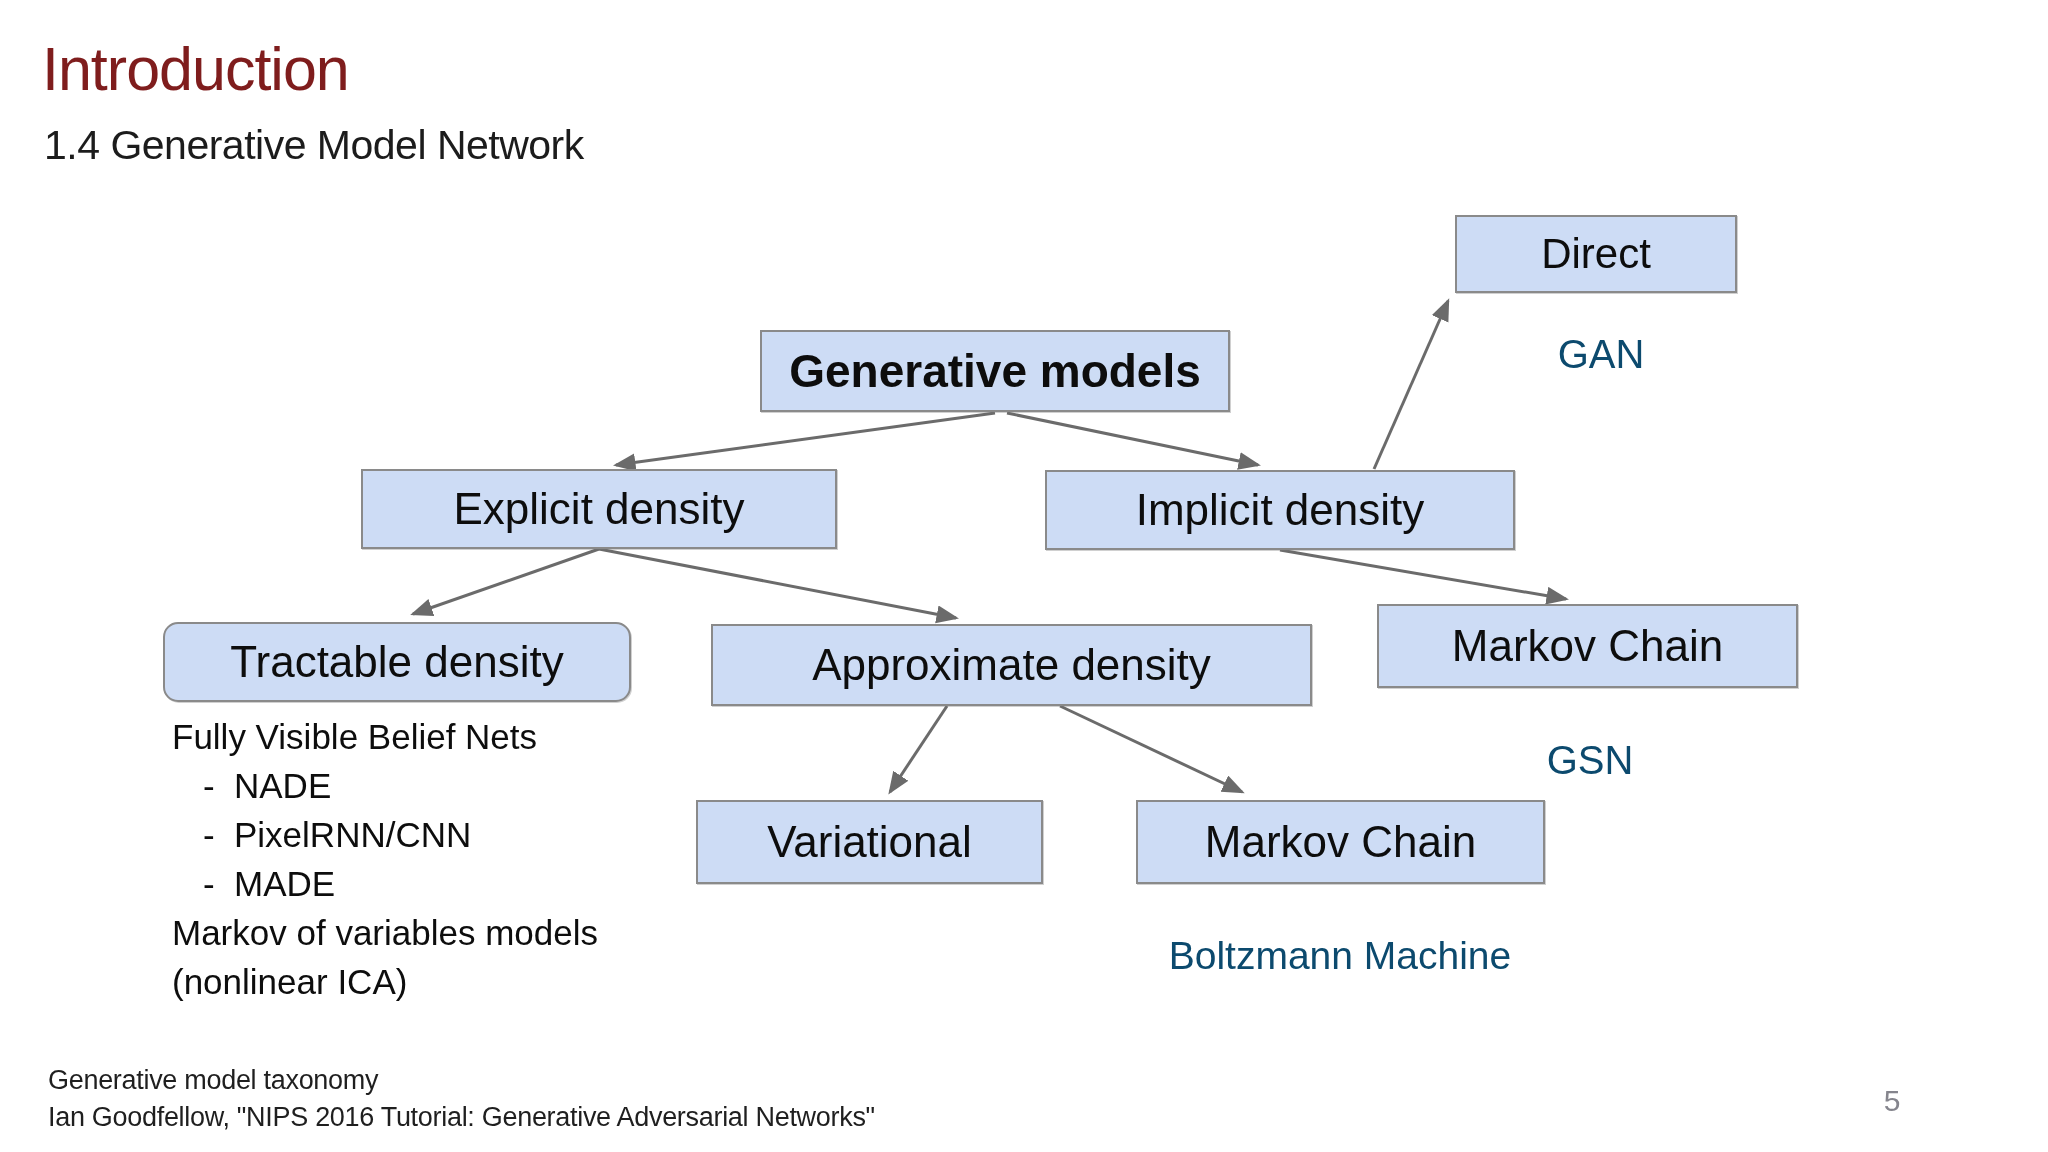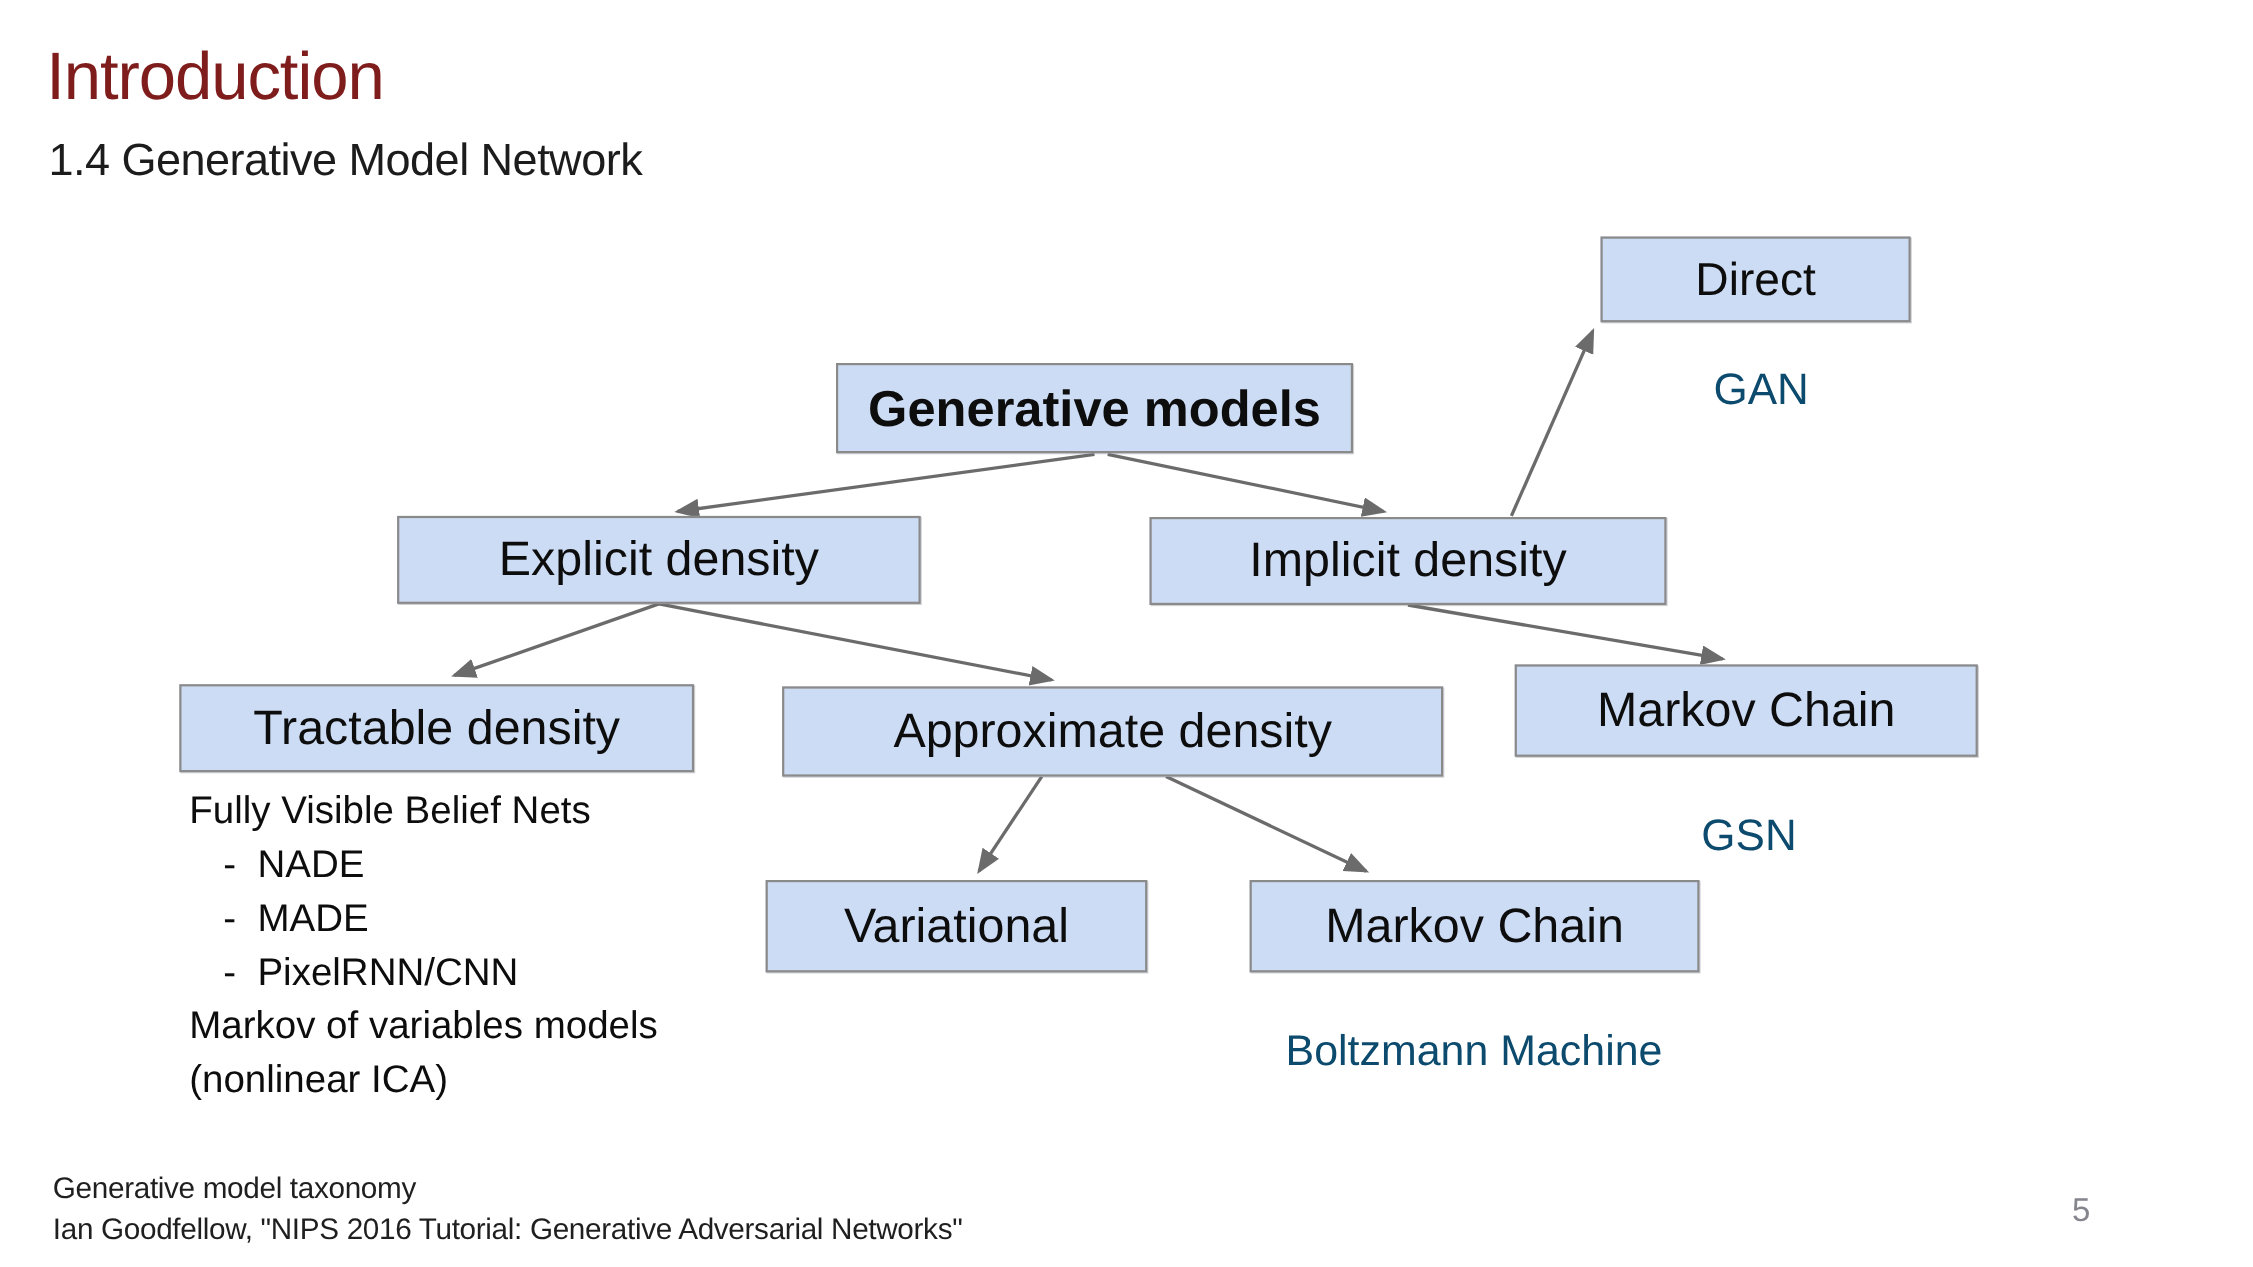--- a/index.html
+++ b/index.html
@@ -36,21 +36,21 @@
     box-sizing:border-box;
     display:flex;align-items:center;justify-content:center;
     font-size:44px;color:#0d0d0d;
     box-shadow:1px 1px 0 rgba(120,120,120,.35);
   }
   .node.bold{font-weight:700;font-size:46px;}
   .node-generative{left:760px;top:330px;width:470px;height:82px;}
   .node-explicit{left:361px;top:469px;width:476px;height:80px;}
   .node-implicit{left:1045px;top:470px;width:470px;height:80px;}
   .node-direct{left:1455px;top:215px;width:282px;height:78px;font-size:42px;}
-  .node-tractable{left:163px;top:622px;width:468px;height:80px;}
+  .node-tractable{left:163px;top:622px;width:468px;height:80px;border-radius:15px;}
   .node-approximate{left:711px;top:624px;width:601px;height:82px;}
   .node-markov-gsn{left:1377px;top:604px;width:421px;height:84px;}
   .node-variational{left:696px;top:800px;width:347px;height:84px;}
   .node-markov-boltzmann{left:1136px;top:800px;width:409px;height:84px;}
   .sublabel{
     position:absolute;
     font-size:40px;color:#0c4a6e;
     transform:translateX(-50%);
     white-space:nowrap;
     margin-top:32px;
@@ -138,24 +138,24 @@
     <span>Markov Chain</span>
   </div>
   <div class="sublabel sub-boltzmann">Boltzmann Machine</div>
 
   <div class="notes">
     <div class="note-line">Fully Visible Belief Nets</div>
     <div class="note-bullet">
       <span class="dash">-</span><span>NADE</span>
     </div>
     <div class="note-bullet">
-      <span class="dash">-</span><span>MADE</span>
+      <span class="dash">-</span><span>PixelRNN/CNN</span>
     </div>
     <div class="note-bullet">
-      <span class="dash">-</span><span>PixelRNN/CNN</span>
+      <span class="dash">-</span><span>MADE</span>
     </div>
     <div class="note-line">Markov of variables models</div>
     <div class="note-line">(nonlinear ICA)</div>
   </div>
 
   <div class="footer">
     <div>Generative model taxonomy</div>
     <div>Ian Goodfellow, "NIPS 2016 Tutorial: Generative Adversarial Networks"</div>
   </div>
 

